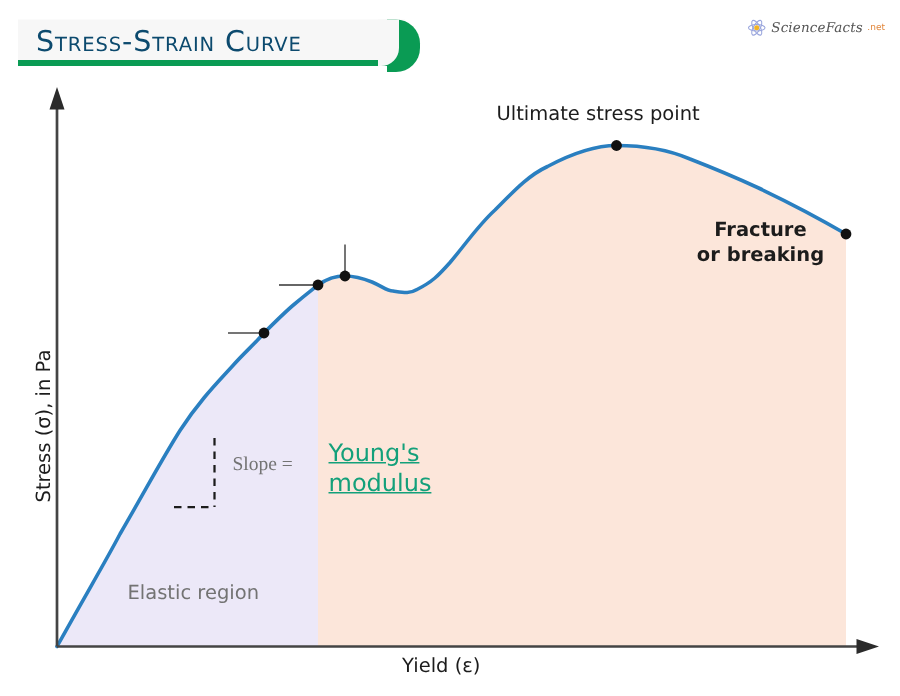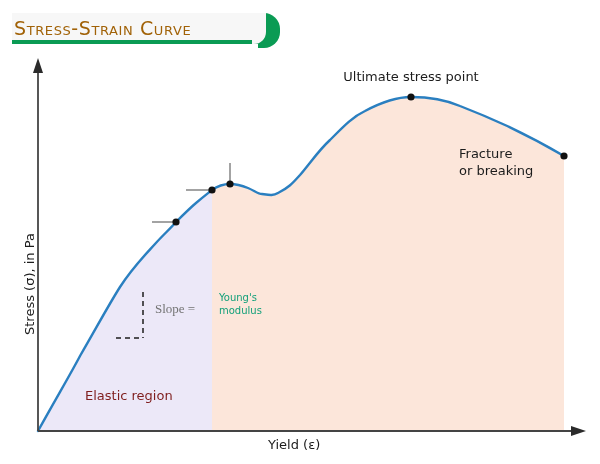--- a/index.html
+++ b/index.html
@@ -46,27 +46,27 @@
     position: absolute;
     left: 252px;
     top: 13px;
     width: 14px;
     height: 31px;
     background: #f7f7f7;
     border-bottom-right-radius: 12px;
   }
   .title-text {
     position: absolute;
-    left: 14px;
+    left: 24px;
     top: 17px;
     font-family: "DejaVu Sans", sans-serif;
     font-size: 19px;
     font-variant: small-caps;
     letter-spacing: 0.6px;
-    color: #a16207;
+    color: #0c4a6e;
     white-space: nowrap;
   }
   
   .brand {
     position: absolute;
     right: 10px;
     top: 12px;
     display: flex;
     align-items: center;
     gap: 3px;
@@ -90,66 +90,77 @@
     top: 0;
   }
   .ann {
     position: absolute;
     font-family: "DejaVu Sans", sans-serif;
     font-size: 13px;
     color: #1c1c1c;
     line-height: 1.28;
     white-space: pre-line;
   }
-  .ann.right { text-align: left; }
-  .ann.center { text-align: center; }
+  .ann.right { text-align: center; font-weight: bold; }
+  .ann.center { }
   .axis-label {
     position: absolute;
     font-family: "DejaVu Sans", sans-serif;
     font-size: 13px;
     color: #1c1c1c;
   }
   .axis-label.vertical {
     transform-origin: left top;
     transform: rotate(-90deg);
     white-space: nowrap;
   }
   .region-label {
     position: absolute;
     font-family: "DejaVu Sans", sans-serif;
     font-size: 13px;
-    color: #7f1d1d;
+    color: #737373;
     white-space: nowrap;
   }
   .slope-label {
     position: absolute;
     font-family: Liberation Serif, serif;
     font-size: 13px;
     color: #737373;
     white-space: nowrap;
   }
   .modulus-label {
     position: absolute;
     font-family: "DejaVu Sans", sans-serif;
-    font-size: 10px;
+    font-size: 16px;
     color: #13a07a;
     line-height: 1.28;
     white-space: pre-line;
+    text-decoration: underline;
   }
 </style>
 </head>
 <body>
 
 <div id="figure">
 
   <div class="title-banner"></div>
   <div class="title-banner-cap"></div>
   <div class="title-banner-cap-inner"></div>
   <div class="title-text">Stress-Strain Curve</div>
 
+  <div class="brand">
+    <svg width="13" height="13" viewBox="0 0 20 20">
+      <ellipse cx="10" cy="10" rx="8.5" ry="3.4" fill="none" stroke="#9aa6dd" stroke-width="1.1"></ellipse>
+      <ellipse cx="10" cy="10" rx="8.5" ry="3.4" fill="none" stroke="#9aa6dd" stroke-width="1.1" transform="rotate(60 10 10)"></ellipse>
+      <ellipse cx="10" cy="10" rx="8.5" ry="3.4" fill="none" stroke="#9aa6dd" stroke-width="1.1" transform="rotate(120 10 10)"></ellipse>
+      <circle cx="10" cy="10" r="2.6" fill="#f2b322"></circle>
+    </svg>
+    <span class="brand-name">ScienceFacts</span>
+    <span class="brand-tld">.net</span>
+  </div>
 
   <svg class="plot" width="600" height="464">
 
     <path fill="#ece8f8" d="M38,431
              C 58,395 70,375 80,356
              C 98,325 108,306 120,287
              C 133,267 145,255 155,244
              C 163,235 170,229 176,222
              C 184,214 190,208 196,203
              C 203,197 207,194 212,190

